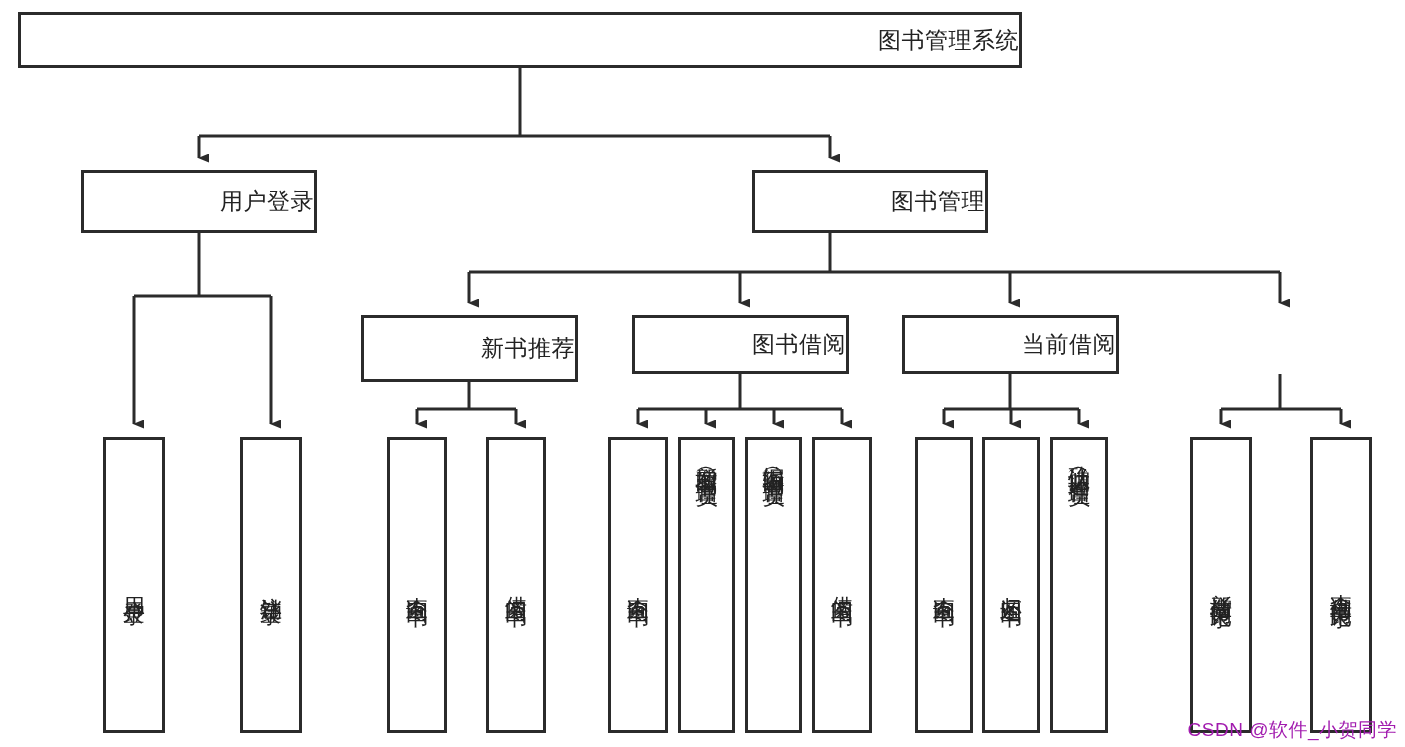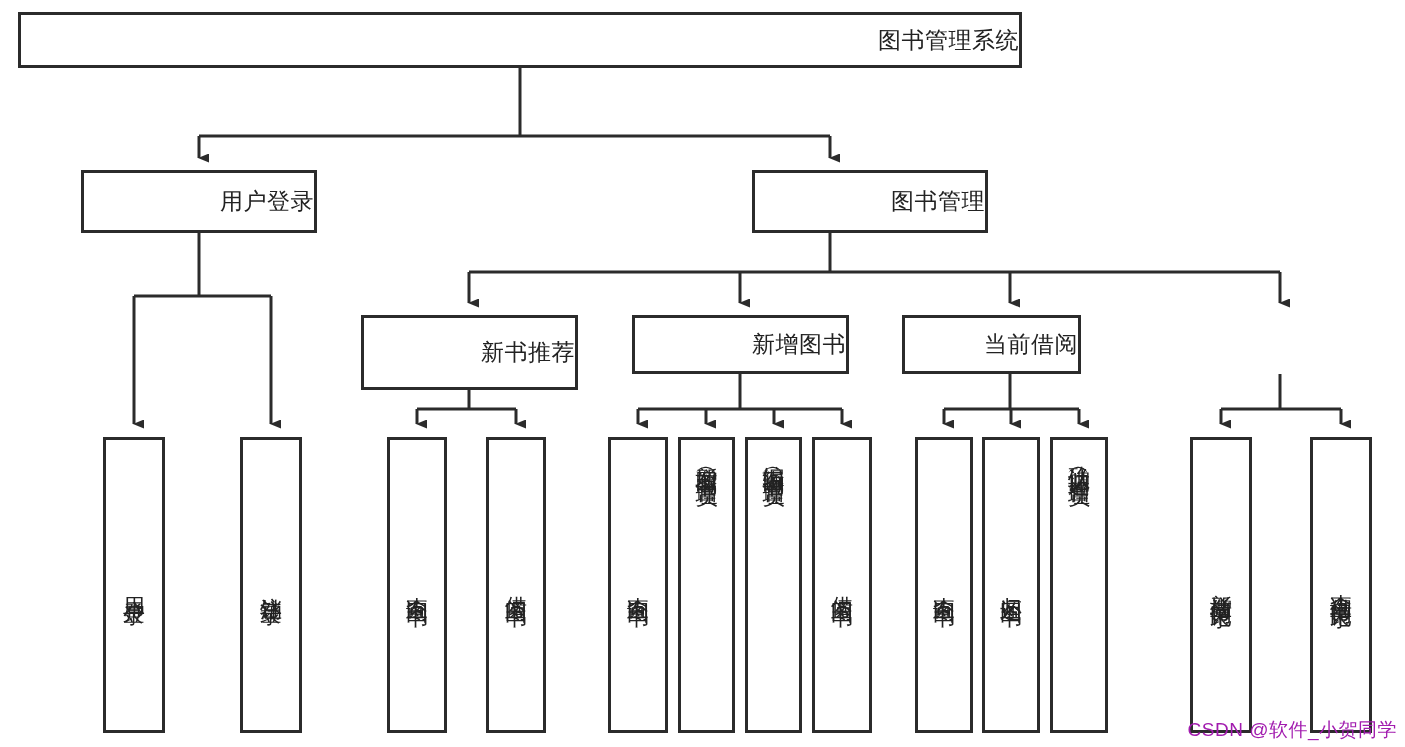--- a/index.html
+++ b/index.html
@@ -132,27 +132,27 @@
     <span class="node-label">图书管理系统</span>
   </div>
 
   <div class="node" id="node-user-login" style="left: 81px; top: 170px; width: 236px; height: 63px;">
     <span class="node-label">用户登录</span>
   </div>
   <div class="node" id="node-book-manage" style="left: 711px; top: 170px; width: 236px; height: 63px; margin-left: 41px;">
     <span class="node-label">图书管理</span>
   </div>
 
-  <div class="node" id="node-new-book-rec" style="left: 361px; top: 315px; width: 217px; height: 75px;">
+  <div class="node" id="node-new-book-rec" style="left: 361px; top: 315px; width: 217px; height: 67px;">
     <span class="node-label">新书推荐</span>
   </div>
   <div class="node" id="node-book-borrow" style="left: 632px; top: 315px; width: 217px; height: 59px;">
-    <span class="node-label">新增图书</span>
+    <span class="node-label">图书借阅</span>
   </div>
-  <div class="node" id="node-current-borrow" style="left: 902px; top: 315px; width: 179px; height: 59px;">
+  <div class="node" id="node-current-borrow" style="left: 902px; top: 315px; width: 217px; height: 59px;">
     <span class="node-label">当前借阅</span>
   </div>
 
   <div id="leaf-container">
       <div class="node vertical centered" id="node-leaf-user-login" style="left: 103px; top: 437px; width: 62px; height: 296px;">
         <span class="node-label">用户登录</span>
       </div>
       <div class="node vertical centered" id="node-leaf-logout" style="left: 240px; top: 437px; width: 62px; height: 296px;">
         <span class="node-label">注销登录</span>
       </div>

